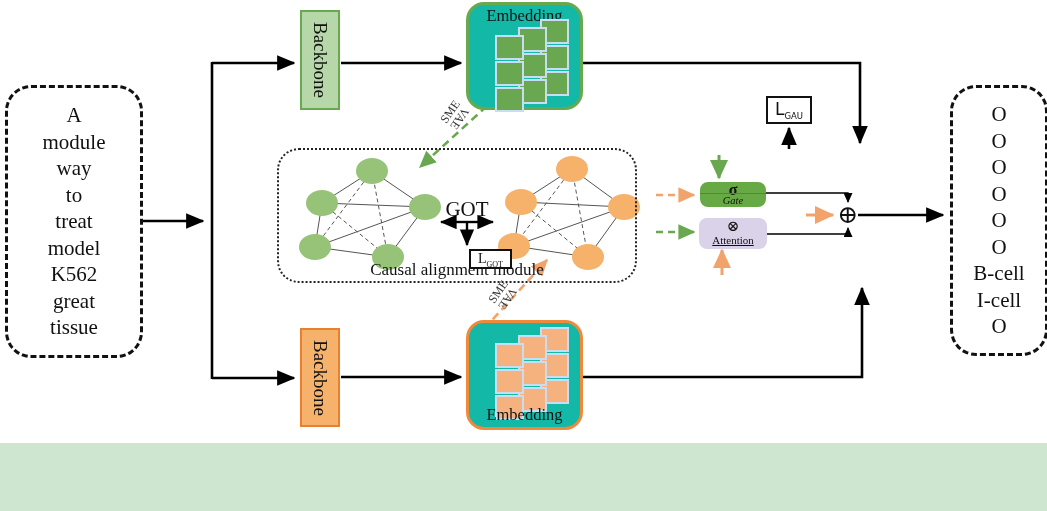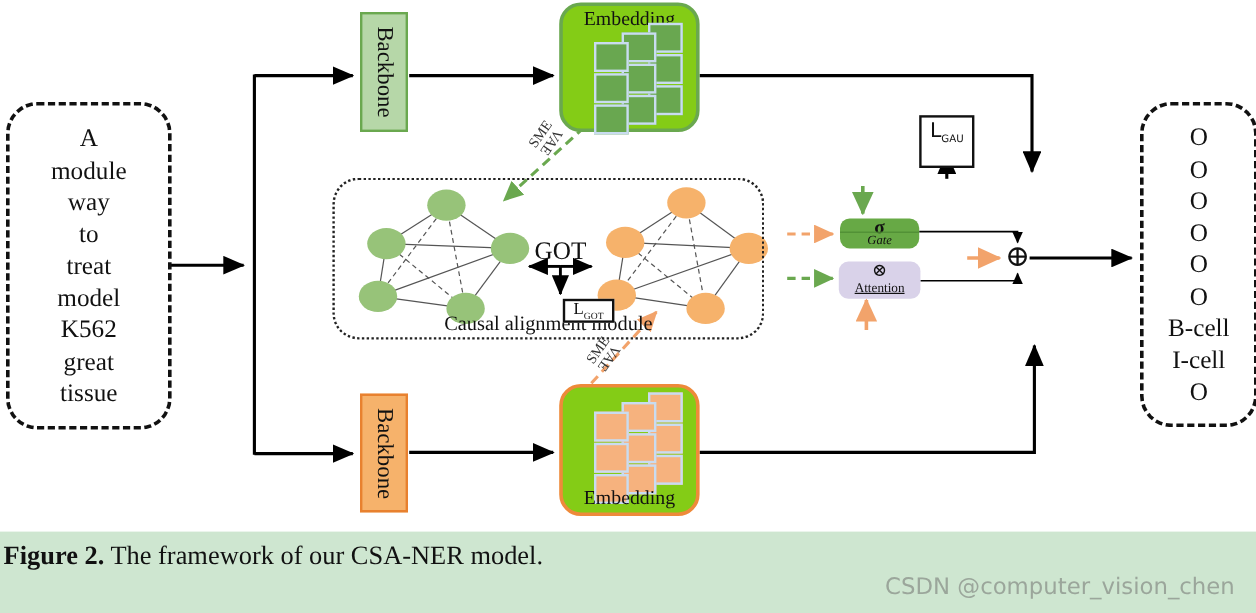--- a/index.html
+++ b/index.html
@@ -13,21 +13,21 @@
              align-items:center;justify-content:center;text-align:center;background:#fff;}
   .token-box span{display:block;font-size:21px;line-height:26.5px;}
 
   
   .backbone{display:flex;align-items:center;justify-content:center;
             writing-mode:vertical-rl;text-orientation:mixed;font-size:19px;box-sizing:border-box;}
   .backbone.green{background:#b6d7a8;border:2.5px solid #6aa84f;}
   .backbone.orange{background:#f6b26b;border:2.5px solid #e8812f;}
 
   
-  .embed{box-sizing:border-box;border-radius:18px;background:#84cc16;}
+  .embed{box-sizing:border-box;border-radius:18px;background:#14b8a6;}
   .embed.green{border:3.5px solid #6aa84f;}
   .embed.orange{border:3.5px solid #ee8a3a;}
   .embed-label{position:absolute;width:100%;text-align:center;font-size:16.5px;}
   .stack{position:absolute;display:flex;flex-direction:column;gap:1px;}
   .sq{width:29px;height:25px;box-sizing:border-box;border:2px solid #c9dcf0;}
   .sq.g{background:#69a750;}
   .sq.o{background:#f6b27e;}
 
   
   .module{border:2.5px dotted #222;border-radius:22px;box-sizing:border-box;background:transparent;}
@@ -255,23 +255,19 @@
   <div class="abs gate-box" style="left:700px;top:182px;width:66px;height:25px;">
     <div class="gate-line"></div>
     <span class="gate-sym">σ</span>
     <span class="gate-lbl">Gate</span>
   </div>
   <div class="abs attn-box" style="left:699px;top:218px;width:68px;height:31px;">
     <span class="attn-sym">⊗</span>
     <span class="attn-lbl">Attention</span>
   </div>
   <div class="abs oplus" style="left:835px;top:202px;width:26px;height:26px;">⊕</div>
-  <div class="abs loss-box" id="lgau" style="left:766px;top:96px;width:46px;height:44px;">
+  <div class="abs loss-box" id="lgau" style="left:766px;top:96px;width:46px;height:28px;">
     <span>L</span><sub>GAU</sub>
   </div>
 
   <div class="abs caption-bar"></div>
-  <div class="abs caption">
-    <b>Figure 2.</b><span> The framework of our CSA-NER model.</span>
-  </div>
-  <div class="abs watermark">CSDN @computer_vision_chen</div>
 
 </div>
 
 </body></html>

